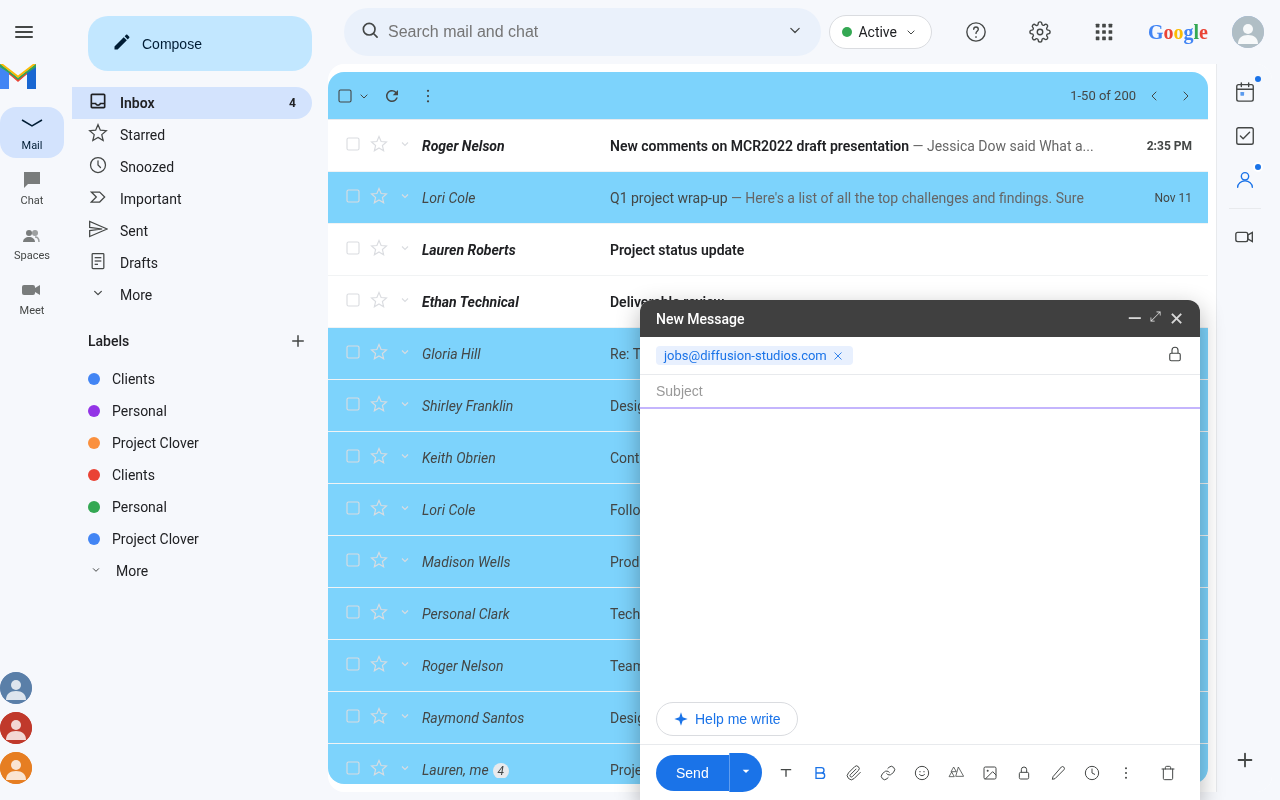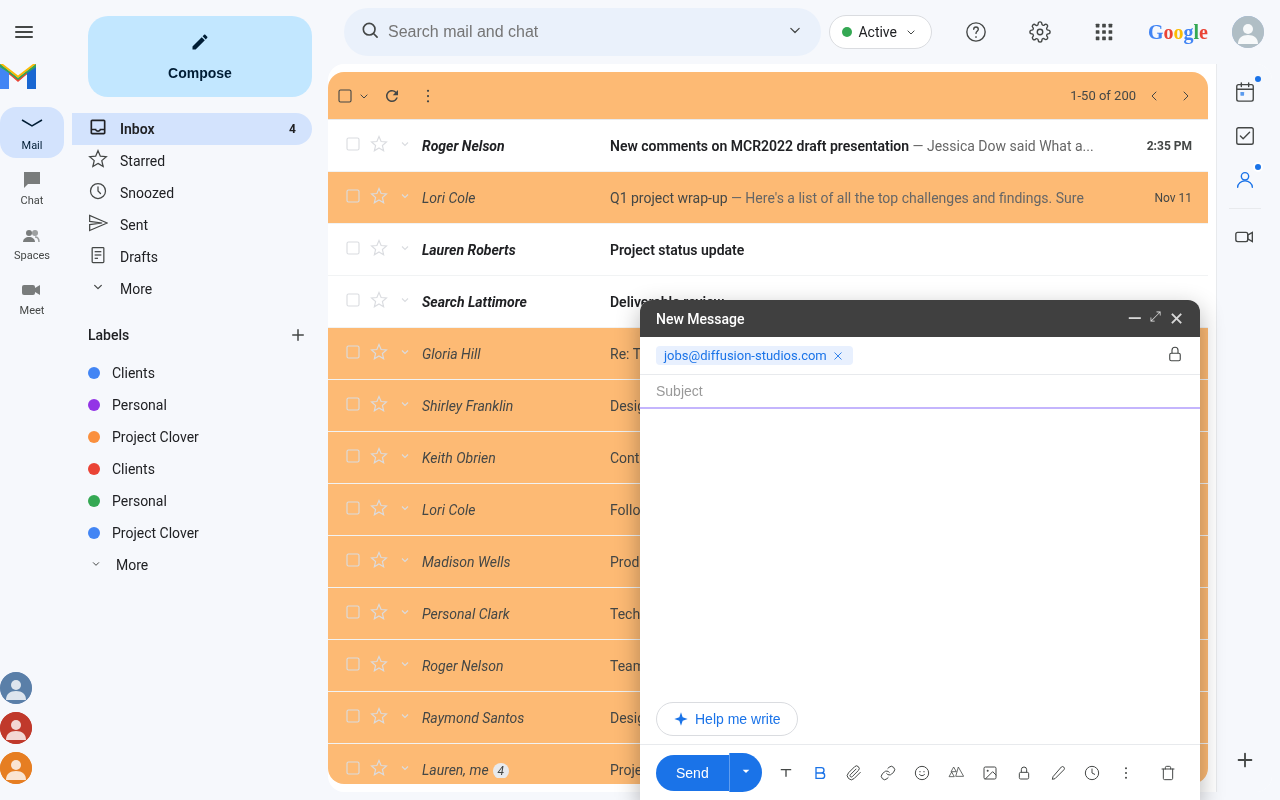--- a/index.html
+++ b/index.html
@@ -58,28 +58,27 @@
       flex-shrink: 0;
       overflow-y: auto;
     }
     .compose-btn {
       margin: 8px 16px 16px 16px;
       background: #c2e7ff;
       border: none;
       border-radius: 20px;
       padding: 16px 24px;
       font-size: 14px;
-      font-weight: 700;
+      font-weight: 400;
       cursor: pointer;
       display: flex;
       align-items: center;
       gap: 10px;
       color: #001d35;
       width: calc(100% - 32px);
-      flex-direction: column;
     }
     .nav-item {
       display: flex;
       align-items: center;
       padding: 4px 16px;
       height: 32px;
       border-radius: 0 20px 20px 0;
       margin-right: 16px;
       cursor: pointer;
       font-size: 14px;
@@ -133,21 +132,21 @@
     .label-dot {
       width: 12px;
       height: 12px;
       border-radius: 50%;
       flex-shrink: 0;
     }
 
     
     .main {
       flex: 1;
-      background: #fdba74;
+      background: #7dd3fc;
       border-radius: 16px;
       margin: 8px 8px 8px 0;
       overflow: hidden;
       display: flex;
       flex-direction: column;
       position: relative;
     }
 
     
     .header {
@@ -597,20 +596,28 @@
       <div class="nav-item">
         <span class="nav-icon">
           <svg width="20" height="20" viewBox="0 0 24 24" fill="none">
             <circle cx="12" cy="12" r="9" stroke="#444746" stroke-width="1.5" fill="none"></circle>
             <path d="M12 7v5l3 3" stroke="#444746" stroke-width="1.5" stroke-linecap="round"></path>
           </svg>
         </span>
         <span class="nav-label">Snoozed</span>
       </div>
 
+      <div class="nav-item">
+        <span class="nav-icon">
+          <svg width="20" height="20" viewBox="0 0 24 24" fill="none">
+            <path d="M4 18l6-6-6-6h10l6 6-6 6H4z" stroke="#444746" stroke-width="1.5" fill="none"></path>
+          </svg>
+        </span>
+        <span class="nav-label">Important</span>
+      </div>
 
       <div class="nav-item">
         <span class="nav-icon">
           <svg width="20" height="20" viewBox="0 0 24 24" fill="none">
             <path d="M2 21l21-9-21-9v7l15 2-15 2v7z" fill="none" stroke="#444746" stroke-width="1.5"></path>
           </svg>
         </span>
         <span class="nav-label">Sent</span>
       </div>
 
@@ -873,21 +880,21 @@
     <div class="email-star">
       <svg width="18" height="18" viewBox="0 0 24 24" fill="none">
         <path d="M12 17.27L18.18 21l-1.64-7.03L22 9.24l-7.19-.61L12 2 9.19 8.63 2 9.24l5.46 4.73L5.82 21z" stroke="#dadce0" stroke-width="1.5" fill="none"></path>
       </svg>
     </div>
     <div class="email-snooze">
       <svg width="18" height="18" viewBox="0 0 24 24" fill="none">
         <path d="M16 10l-4 4-4-4" stroke="#dadce0" stroke-width="1.5"></path>
       </svg>
     </div>
-    <div class="email-sender" style="font-weight:700;">Search Lattimore</div>
+    <div class="email-sender" style="font-weight:700;">Ethan Technical</div>
     <div class="email-subject">
       <span class="subject-bold">Deliverable review</span>
       
     </div>
     <div class="email-time"></div>
   </div>
             <div class="email-row read">
     <div class="email-checkbox">
       <svg width="18" height="18" viewBox="0 0 24 24" fill="none">
         <rect x="4" y="4" width="16" height="16" rx="2" stroke="#dadce0" stroke-width="1.5" fill="none"></rect>

